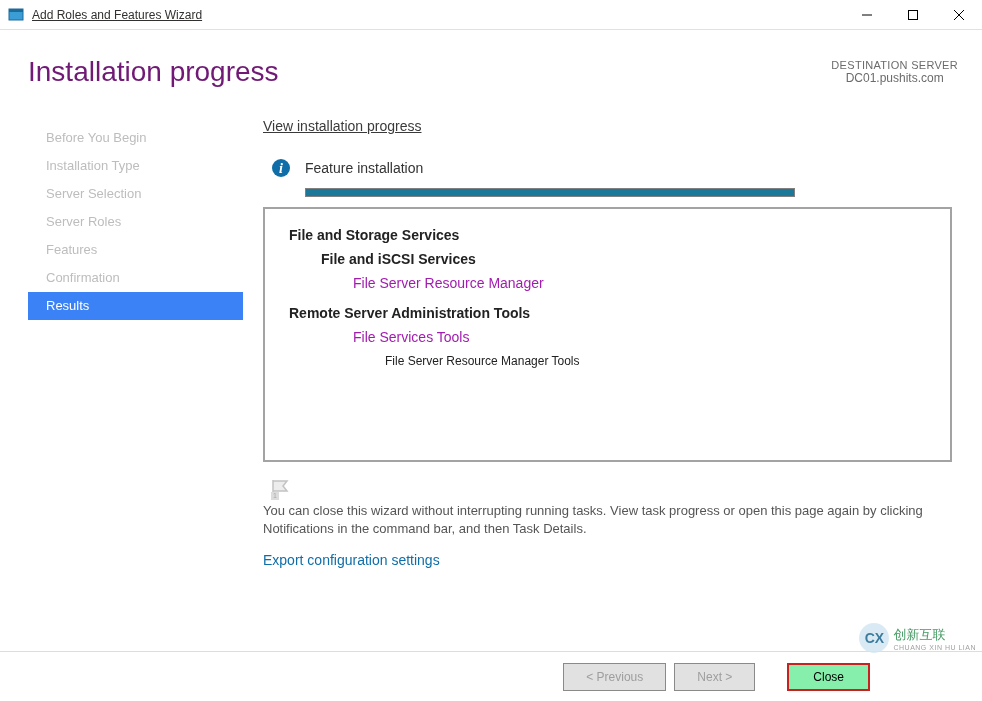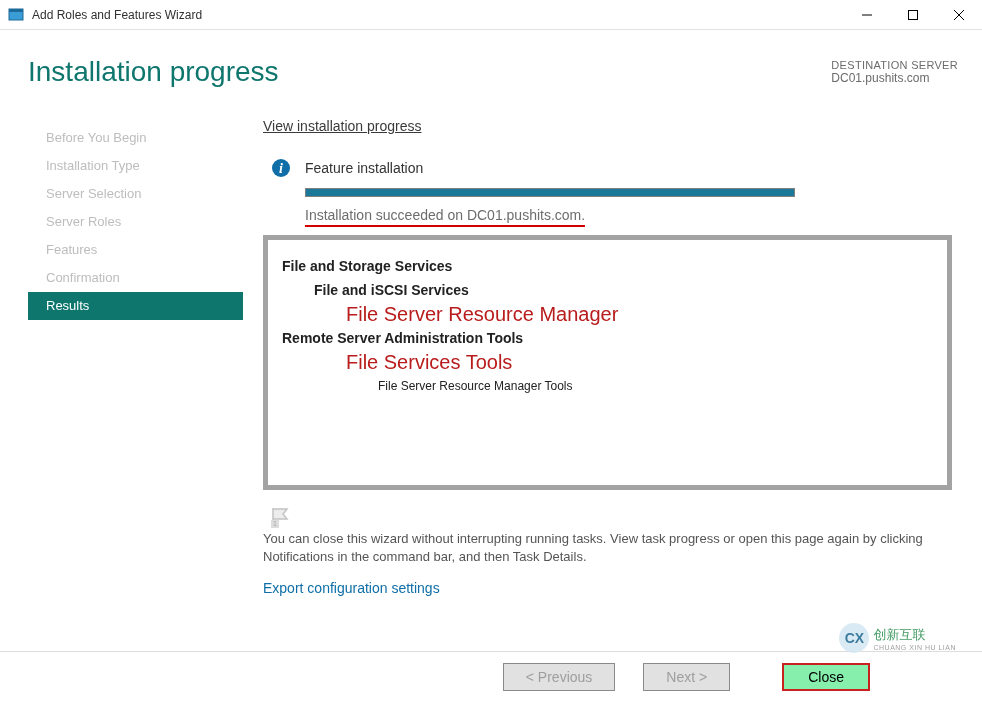--- a/index.html
+++ b/index.html
@@ -1,68 +1,68 @@
 <!DOCTYPE html>
 <html><head>
 <meta charset="utf-8">
 <style>
 * { box-sizing: border-box; margin: 0; padding: 0; }
 body { font-family: "Segoe UI", Tahoma, sans-serif; font-size: 13px; color: #323130; background: #fff; width: 982px; height: 701px; overflow: hidden; position: relative; }
 
 .titlebar { height: 30px; display: flex; align-items: center; padding-left: 8px; border-bottom: 1px solid #e1e1e1; }
 .titlebar-icon { width: 16px; height: 16px; margin-right: 8px; }
-.titlebar-text { font-size: 12px; flex: 1; }
+.titlebar-text { font-size: 12px; flex: 1; text-decoration: underline; }
 .win-controls { display: flex; height: 100%; }
 .win-btn { width: 46px; height: 30px; display: flex; align-items: center; justify-content: center; cursor: pointer; }
 
 .header { display: flex; align-items: center; padding: 26px 24px 10px 28px; }
-.page-title { font-size: 28px; font-weight: 300; color: #0f766e; flex: 1; }
-.dest-block { text-align: left; font-size: 12px; }
+.page-title { font-size: 28px; font-weight: 300; color: #701a75; flex: 1; }
+.dest-block { text-align: center; font-size: 12px; }
 .dest-label { color: #6b6b6b; font-size: 11px; letter-spacing: .3px; }
 .dest-server { color: #6b6b6b; }
 
 .body-row { display: flex; padding-left: 28px; }
 
 .nav { width: 215px; padding-top: 26px; }
 .nav-item { height: 28px; line-height: 28px; padding-left: 18px; font-size: 13px; color: #bdbdbd; cursor: default; }
-.nav-item.selected { background: #0f766e; color: #fff; }
+.nav-item.selected { background: #3b82f6; color: #fff; }
 .nav-item.results { cursor: pointer; }
 
 .main { flex: 1; padding: 20px 30px 0 20px; }
 .section-label { font-size: 14px; color: #3a3a3a; margin-bottom: 24px; text-decoration: underline; }
 
 .feature-row { display: flex; align-items: center; margin-bottom: 10px; }
 .info-icon { width: 20px; height: 20px; margin-right: 14px; margin-left: 8px; }
 .feature-text { font-size: 14px; color: #333; }
 
 .progress-wrap { margin-left: 42px; margin-bottom: 10px; }
 .progress-bar { height: 9px; width: 490px; background: #1c7899; border: 1px solid #808080; }
 
 .status-wrap { margin-left: 42px; margin-bottom: 12px; }
 .status-text { font-size: 14px; color: #6d6d6d; border-bottom: 2px solid #d40000; padding-bottom: 2px; display: inline; }
 
-.results-box { border: 5px solid #a3a3a3; padding: 14px 14px 14px 14px; min-height: 255px; }
+.results-box { border: 2px solid #a3a3a3; padding: 14px 14px 14px 24px; min-height: 255px; }
 .tree-l0 { font-size: 14px; font-weight: 600; color: #222; line-height: 24px; }
 .tree-l1 { font-size: 14px; color: #222; padding-left: 32px; line-height: 24px; font-weight: 600; }
-.tree-l2 { font-size: 20px; color: #b91c1c; padding-left: 64px; line-height: 24px; }
+.tree-l2 { font-size: 14px; color: #a21caf; padding-left: 64px; line-height: 24px; }
 .tree-l3 { font-size: 12px; color: #222; padding-left: 96px; line-height: 24px; }
 
 .footnote-row { display: flex; margin-top: 16px; align-items: flex-start; flex-direction: column; }
 .flag-icon { width: 24px; height: 24px; margin-right: 12px; margin-left: 6px; opacity: .5; flex-shrink: 0; }
 .footnote-text { font-size: 13px; color: #555; line-height: 18px; }
 
 .export-link { color: #0f6ea8; font-size: 14px; margin-top: 14px; display: inline-block; cursor: pointer; }
 
 .button-row { position: absolute; bottom: 0; left: 0; right: 0; height: 50px; display: flex; align-items: center; justify-content: flex-end; padding-right: 18px; gap: 8px; border-top: 1px solid #ddd; }
-.btn { height: 28px; padding: 0 22px; font-size: 14px; border: 1px solid #8a8a8a; background: #e1e1e1; cursor: pointer; margin-left: 20px; }
+.btn { height: 28px; padding: 0 22px; font-size: 12px; border: 1px solid #8a8a8a; background: #e1e1e1; cursor: pointer; }
 .btn:disabled { color: #9e9e9e; cursor: default; }
 .btn.primary { border: 2px solid #c92020; padding: 0 24px; background: #86efac; }
 .cancel-space { width: 86px; }
 
-.watermark { position: absolute; right: 26px; bottom: 48px; font-size: 11px; color: #888; display: flex; align-items: center; gap: 4px; opacity: .8; }
+.watermark { position: absolute; right: 6px; bottom: 48px; font-size: 11px; color: #888; display: flex; align-items: center; gap: 4px; opacity: .8; }
 .watermark-circle { width: 30px; height: 30px; border-radius: 50%; background: #d0e6f2; display: flex; align-items: center; justify-content: center; font-weight:700; color:#0b5c86; font-size: 14px; }
 </style>
 </head>
 <body>
 
 <div class="titlebar">
   <span class="titlebar-icon">
     <svg viewBox="0 0 16 16" width="16" height="16">
         <rect x="1" y="2" width="14" height="11" fill="#3a9dd6" stroke="#1c6a99"></rect>
         <rect x="1" y="2" width="14" height="3" fill="#1c6a99"></rect>
@@ -119,29 +119,26 @@
             <text x="10" y="15" text-anchor="middle" font-family="Georgia" font-style="italic" font-weight="bold" font-size="14" fill="#fff">i</text>
           </svg>
       </span>
       <span class="feature-text">Feature installation</span>
     </div>
 
     <div class="progress-wrap">
       <div class="progress-bar"></div>
     </div>
 
-    <div class="status-wrap">
-      <span class="status-text">Installation succeeded on DC01.pushits.com.</span>
-    </div>
 
     <div class="results-box">
       <div class="tree-l0">File and Storage Services</div>
       <div class="tree-l1">File and iSCSI Services</div>
       <div class="tree-l2">File Server Resource Manager</div>
-      <div class="tree-l0" style="">Remote Server Administration Tools</div>
+      <div class="tree-l0" style="margin-top:6px">Remote Server Administration Tools</div>
       <div class="tree-l2">File Services Tools</div>
       <div class="tree-l3">File Server Resource Manager Tools</div>
     </div>
 
     <div class="footnote-row">
       <span class="flag-icon">
         <svg viewBox="0 0 24 24" width="24" height="24">
             <path d="M4 2 L4 22 M4 3 L18 3 L14 8 L18 13 L4 13" stroke="#888" fill="#ddd" stroke-width="1.5"></path>
             <rect x="2" y="14" width="8" height="8" fill="#bbb"></rect>
             <text x="6" y="20" text-anchor="middle" font-size="7" fill="#555">1</text>

